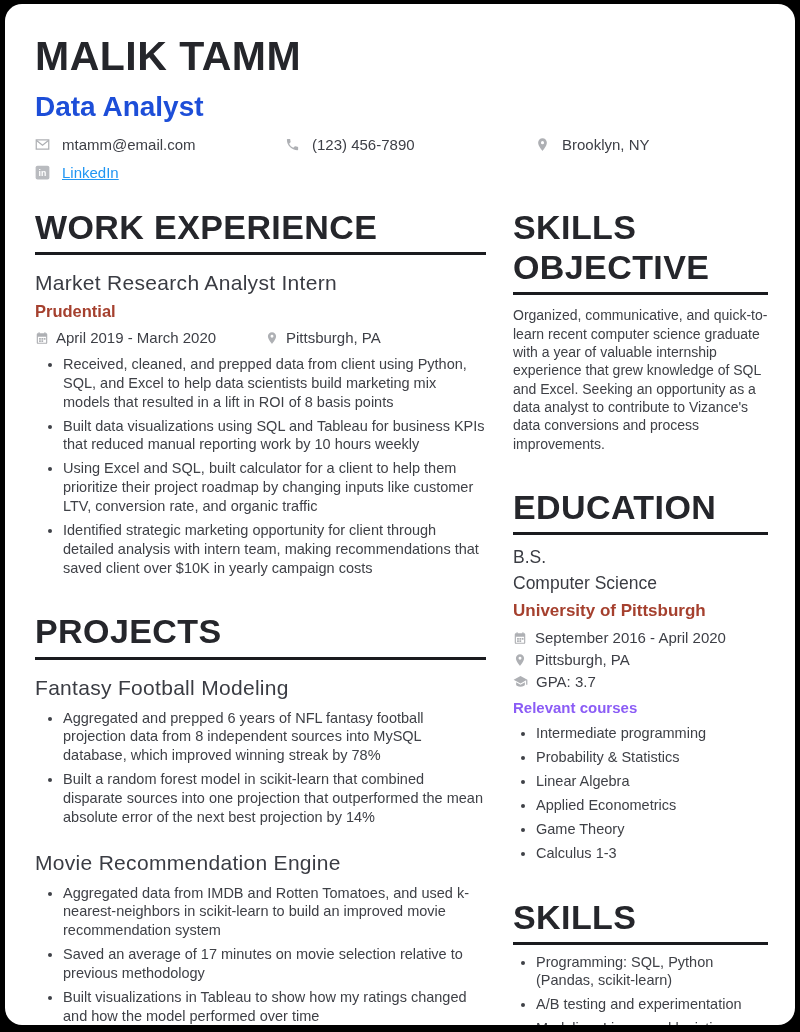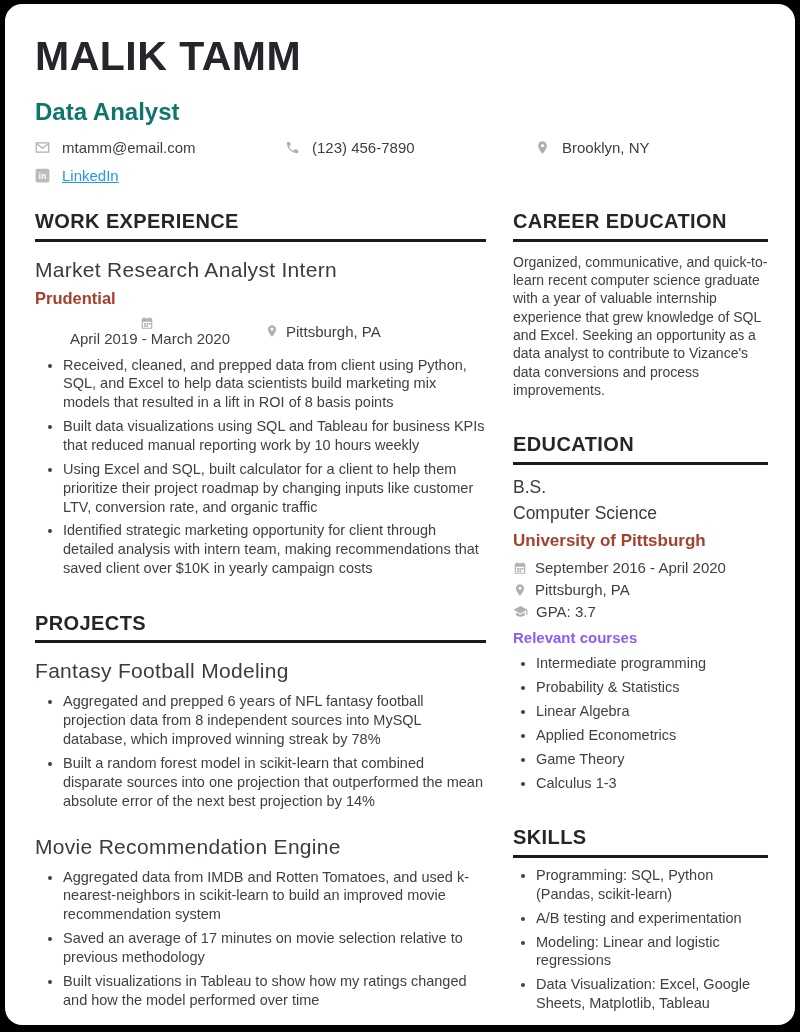--- a/index.html
+++ b/index.html
@@ -19,43 +19,43 @@
   }
   
   .name {
     font-size: 41px;
     font-weight: bold;
     letter-spacing: 0.5px;
     color: #25262b;
     line-height: 1.0;
   }
   .job-title {
-    font-size: 24px;
-    font-weight: bold;
-    color: #0f766e;
-    margin-top: 21px;
+    font-size: 28px;
+    font-weight: bold;
+    color: #1d4ed8;
+    margin-top: 14px;
   }
   .contact-rows { margin-top: 13px; }
   .contact-row { display: flex; align-items: center; margin-bottom: 11px; }
   .contact-item { display: flex; align-items: center; font-size: 15px; color: #3d3f46; }
   .contact-item.w { width: 250px; }
   .contact-item .ico { margin-right: 12px; display: inline-flex; }
   .link {
     color: #2196f3;
     text-decoration: underline;
     cursor: pointer;
   }
   .ico svg { display: block; }
   
   .columns { display: flex; margin-top: 26px; }
   .col-left { width: 451px; flex: 0 0 451px; }
   .col-right { flex: 1; margin-left: 27px; }
   
   h2.section-h {
-    font-size: 20px;
+    font-size: 34px;
     font-weight: bold;
     letter-spacing: 0.4px;
     color: #25262b;
     line-height: 1.18;
     border-bottom: 3px solid #1a1b1f;
     padding-bottom: 5px;
   }
   .section { margin-bottom: 34px; }
   
   .item-title {
@@ -67,21 +67,21 @@
   }
   .company {
     font-size: 16.5px;
     font-weight: bold;
     color: #a5402e;
     margin-top: 7px;
   }
   .meta-row { display: flex; align-items: center; margin-top: 8px; font-size: 15px; color: #3d3f46; }
   .meta-pair { display: flex; align-items: center; }
   .meta-pair .ico { margin-right: 7px; display: inline-flex; }
-  .meta-pair.first { width: 230px; flex-direction: column; }
+  .meta-pair.first { width: 230px; }
   ul.bullets {
     margin-top: 9px;
     padding-left: 28px;
     font-size: 14.5px;
     color: #3f4147;
     line-height: 1.3;
   }
   ul.bullets li { margin-bottom: 5px; }
   .proj-block + .proj-block { margin-top: 24px; }
   
@@ -239,21 +239,21 @@
             <li>Saved an average of 17 minutes on movie selection relative to previous methodology</li>
             <li>Built visualizations in Tableau to show how my ratings changed and how the model performed over time</li>
           </ul>
         </div>
       </section>
     </div>
 
     <div class="col-right">
 
       <section class="section">
-        <h2 class="section-h">CAREER EDUCATION</h2>
+        <h2 class="section-h">SKILLS OBJECTIVE</h2>
         <p class="objective-text">Organized, communicative, and quick-to-learn recent computer science graduate with a year of valuable internship experience that grew knowledge of SQL and Excel. Seeking an opportunity as a data analyst to contribute to Vizance's data conversions and process improvements.</p>
       </section>
 
       <section class="section">
         <h2 class="section-h">EDUCATION</h2>
         <div class="edu-degree">B.S.</div>
         <div class="edu-major">Computer Science</div>
         <div class="edu-school">University of Pittsburgh</div>
 
         <div class="edu-meta">

